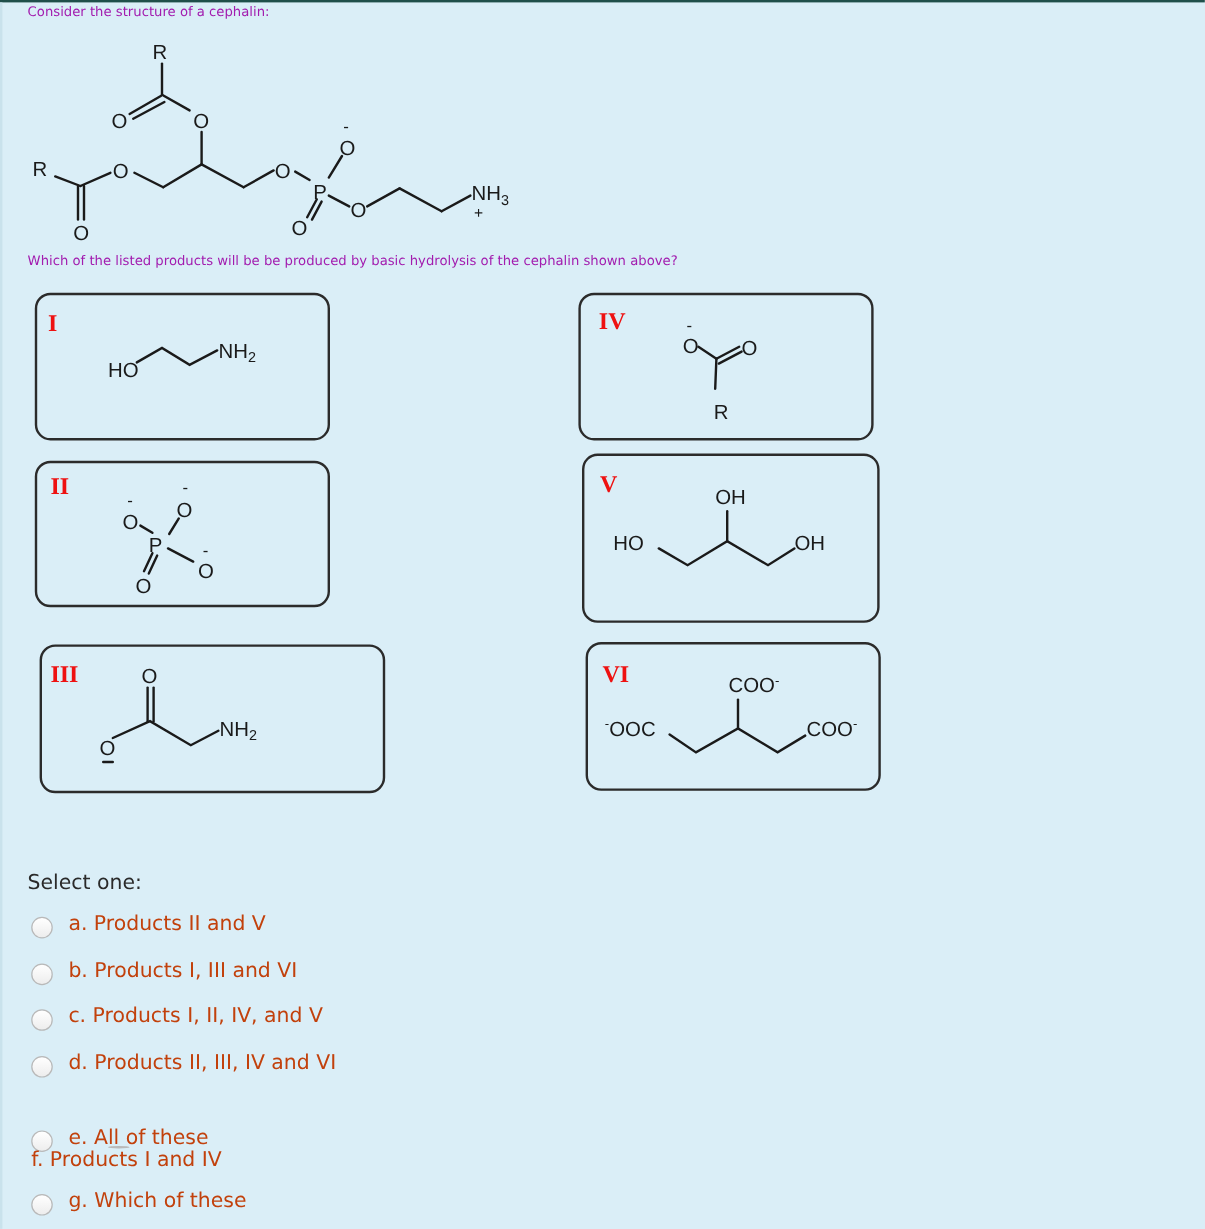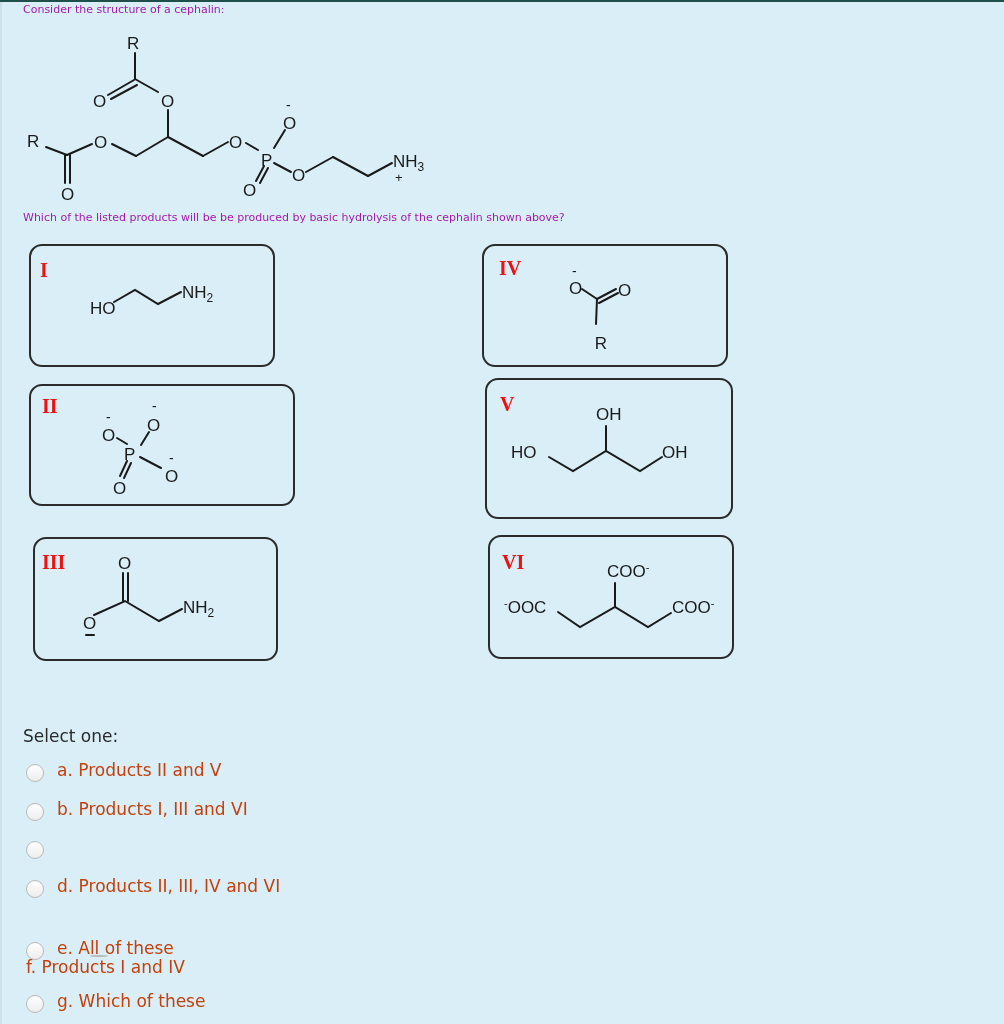--- a/index.html
+++ b/index.html
@@ -98,21 +98,21 @@
     <text x="88" y="30" font-size="14">-</text>
     <line class="bond" x1="98" y1="43" x2="113" y2="53"></line>
     <line class="bond" x1="113" y1="53" x2="132" y2="43"></line>
     <line class="bond" x1="115" y1="57" x2="134" y2="47"></line>
     <text x="134" y="50" font-size="17">O</text>
     <line class="bond" x1="113" y1="53" x2="112" y2="78"></line>
     <text x="117" y="103" font-size="17" text-anchor="middle">R</text>
   </svg>
 </div>
 
-<div class="box" style="left:29px; top:384px; width:266px; height:122px;text-align:center;">
+<div class="box" style="left:29px; top:384px; width:246px; height:122px;text-align:center;">
   <div class="roman" style="left:11px; top:10px;">II</div>
   <svg class="struct" width="246" height="122">
     <text x="71" y="55" font-size="17">O</text>
     <text x="75" y="36" font-size="14">-</text>
     <text x="116" y="45" font-size="17">O</text>
     <text x="121" y="25" font-size="14">-</text>
     <text x="93" y="74" font-size="17">P</text>
     <text x="134" y="96" font-size="17">O</text>
     <text x="138" y="77" font-size="14">-</text>
     <text x="82" y="108" font-size="17">O</text>
@@ -128,21 +128,21 @@
   <div class="roman" style="left:13px; top:14px;">V</div>
   <svg class="struct" width="248" height="141">
     <text x="109" y="40" font-size="17">OH</text>
     <text x="24" y="78" font-size="17">HO</text>
     <text x="175" y="78" font-size="17">OH</text>
     <polyline class="bond" points="62,77 86,91 119,71 153,91 175,77"></polyline>
     <line class="bond" x1="119" y1="71" x2="119" y2="46"></line>
   </svg>
 </div>
 
-<div class="box" style="left:33px; top:537px; width:245px; height:124px;">
+<div class="box" style="left:33px; top:537px; width:288px; height:124px;">
   <div class="roman" style="left:7px; top:13px;">III</div>
   <svg class="struct" width="245" height="124">
     <text x="83" y="30" font-size="17">O</text>
     <line class="bond" x1="88" y1="34" x2="88" y2="62"></line>
     <line class="bond" x1="93" y1="34" x2="93" y2="62"></line>
     <polyline class="bond" points="59,76 90,62 124,82 147,70"></polyline>
     <text x="48" y="90" font-size="17">O</text>
     <line class="bond" x1="51" y1="96" x2="59" y2="96"></line>
     <text x="148" y="74" font-size="17"><tspan>NH</tspan><tspan font-size="12" dy="4">2</tspan></text>
   </svg>
@@ -164,20 +164,21 @@
 <div class="option" style="top:757px;">
   <span class="radio"></span>
   <span class="option-label">a. Products II and V</span>
 </div>
 <div class="option" style="top:796px;">
   <span class="radio"></span>
   <span class="option-label">b. Products I, III and VI</span>
 </div>
 <div class="option" style="top:834px;">
   <span class="radio"></span>
+  <span class="option-label">c. Products I, II, IV, and V</span>
 </div>
 <div class="option" style="top:873px;">
   <span class="radio"></span>
   <span class="option-label">d. Products II, III, IV and VI</span>
 </div>
 <div class="option" style="top:935px;">
   <span class="radio"></span>
   <span class="option-label">e. All of these</span>
 </div>
 <div class="option" style="top:949px;flex-direction:column;">

